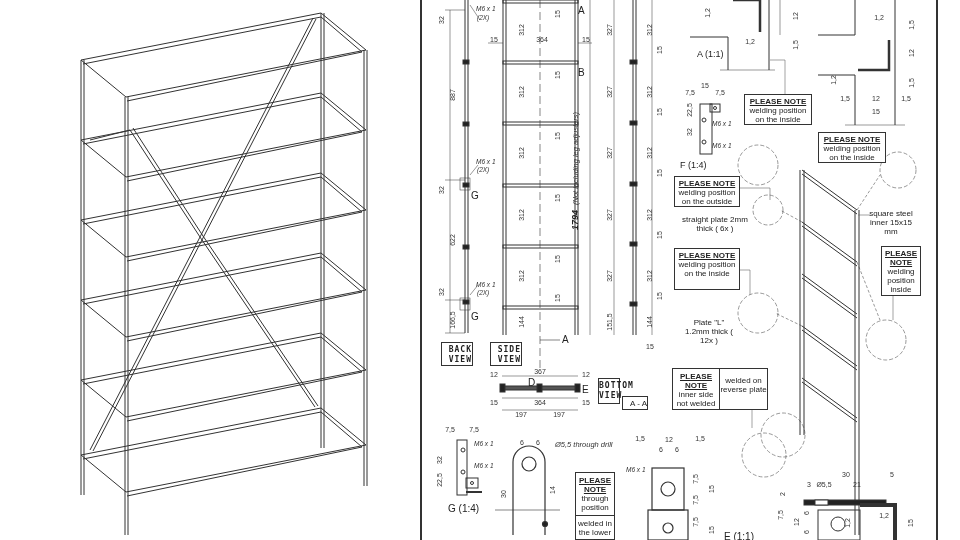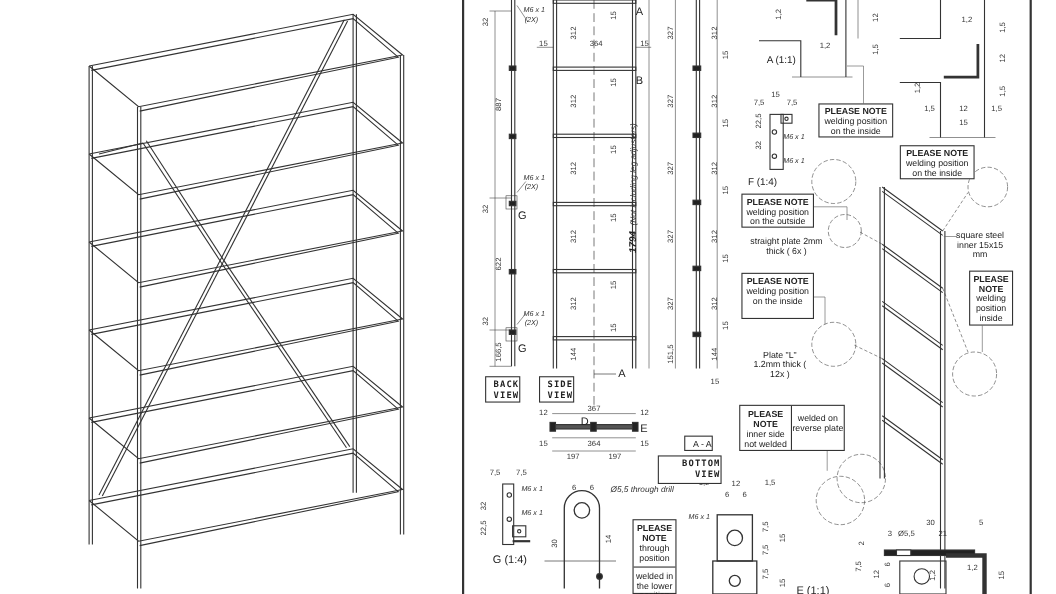--- a/index.html
+++ b/index.html
@@ -2,21 +2,21 @@
 <html><head>
 <meta charset="utf-8">
 <style>
   html,body{margin:0;padding:0;background:#fff;}
   body{width:960px;height:540px;position:relative;overflow:hidden;font-family:"Liberation Sans",sans-serif;color:#222;}
   svg{position:absolute;left:0;top:0;}
   .dim{font-family:"Liberation Sans",sans-serif;font-size:7px;fill:#333;}
   .dimi{font-family:"Liberation Sans",sans-serif;font-size:6.5px;fill:#333;font-style:italic;}
   .lbl{font-family:"Liberation Sans",sans-serif;font-size:10px;fill:#222;}
   .note{position:absolute;border:1px solid #333;background:#fff;text-align:center;font-family:"Liberation Sans",sans-serif;font-size:8px;line-height:9px;color:#222;padding:2px 3px;box-sizing:border-box;}
-  .note b{font-weight:bold;display:block;}
+  .note b{font-weight:bold;display:block;text-decoration:underline;}
   .viewbox{position:absolute;border:1px solid #333;background:#fff;text-align:right;font-family:"DejaVu Sans Mono",monospace;font-weight:bold;font-size:8px;letter-spacing:1px;line-height:10px;color:#222;box-sizing:border-box;padding-top:2px;}
   .txt{position:absolute;font-family:"Liberation Sans",sans-serif;font-size:8px;line-height:9px;text-align:center;color:#222;}
 </style>
 </head>
 <body>
 
 <svg width="960" height="540" viewBox="0 0 960 540">
 
   <line x1="421" y1="0" x2="421" y2="540" stroke="#333" stroke-width="2"></line>
   <line x1="937" y1="0" x2="937" y2="540" stroke="#333" stroke-width="2"></line>
@@ -377,21 +377,21 @@
 
 <div class="viewbox" style="left:441px;top:342px;width:32px;height:24px;">
   <div>BACK</div>
   <div>VIEW</div>
 </div>
 <div class="viewbox" style="left:490px;top:342px;width:32px;height:24px;">
   <div>SIDE</div>
   <div>VIEW</div>
 </div>
 <div class="viewbox" style="left:622px;top:353px;width:26px;height:14px;font-family:'Liberation Sans',sans-serif;font-weight:normal;letter-spacing:0;margin-top:43px;">A - A</div>
-<div class="viewbox" style="left:598px;top:378px;width:58px;height:26px;margin-top:36px;">
+<div class="viewbox" style="left:598px;top:378px;width:22px;height:26px;">
   <div>BOTTOM</div>
   <div>VIEW</div>
 </div>
 
 <div class="note" style="left:744px;top:94px;width:68px;height:31px;">
   <b>PLEASE NOTE</b>
   <span>welding position on the inside</span>
 </div>
 <div class="note" style="left:818px;top:132px;width:68px;height:31px;">
   <b>PLEASE NOTE</b>

